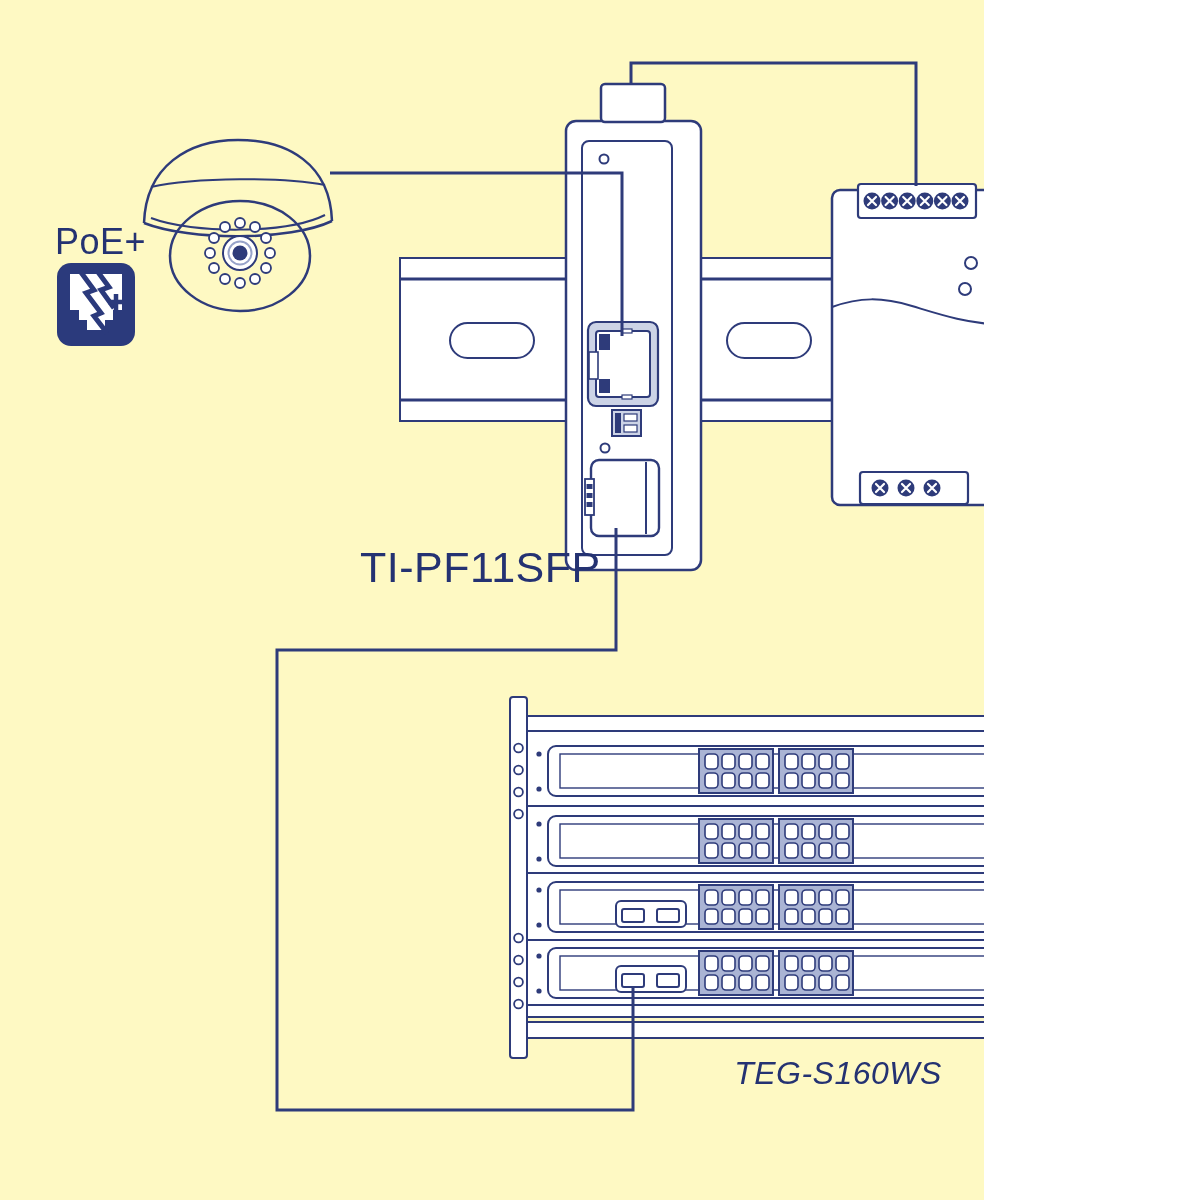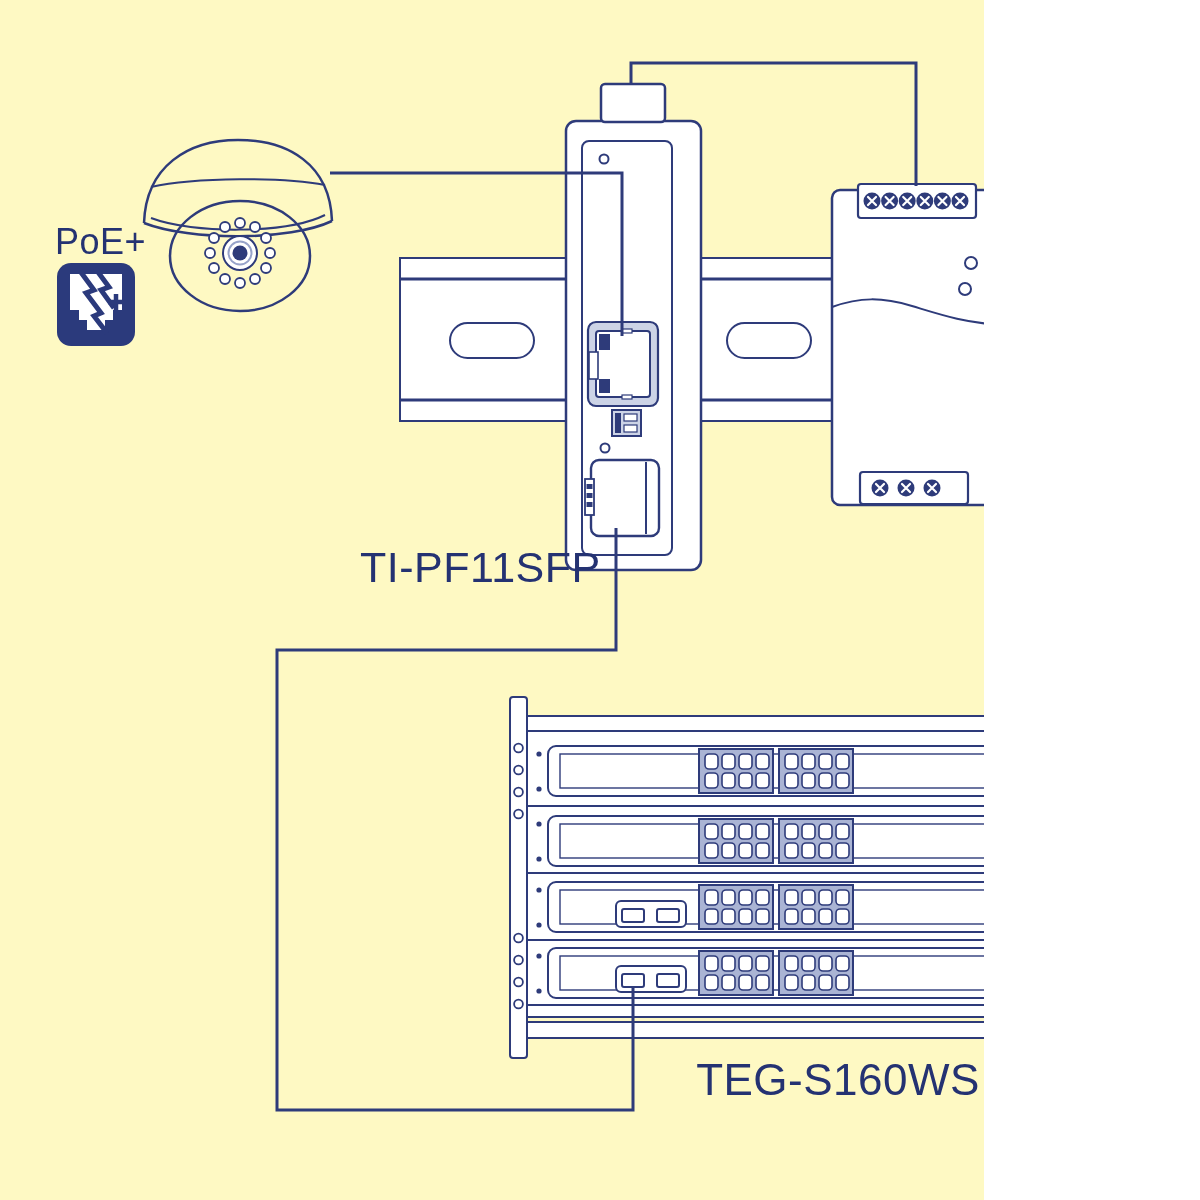--- a/index.html
+++ b/index.html
@@ -8,21 +8,21 @@
     font-family:"Liberation Sans", sans-serif;
   }
   svg{position:absolute;left:0;top:0;}
   .lbl{
     position:absolute;color:#243272;text-align:center;
     font-family:"Liberation Sans", sans-serif;letter-spacing:.5px;white-space:nowrap;
   }
   .lbl-poe{left:55px;top:221px;font-size:36px;text-align:left;}
   .lbl-conv{left:360px;top:496px;width:190px;font-size:43px;margin-top:47px;}
   .lbl-psu{left:832px;top:517px;width:165px;font-size:34px;}
-  .lbl-rack{left:693px;top:1055px;width:290px;font-size:44px;}
+  .lbl-rack{left:693px;top:1055px;width:290px;font-size:32px;font-style:italic;}
 </style>
 </head>
 <body>
 
 <div id="canvas">
 
 <svg width="1200" height="1200" viewBox="0 0 1200 1200">
   <defs>
 
     <g id="screw">

